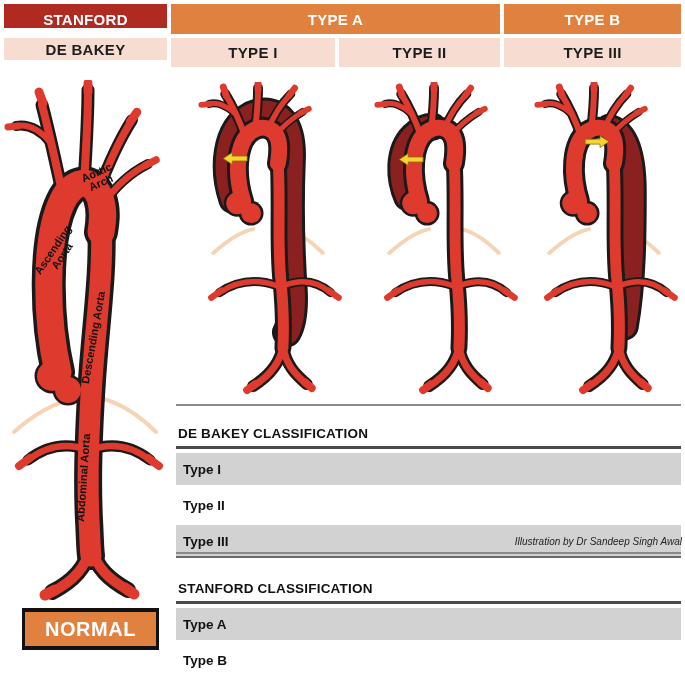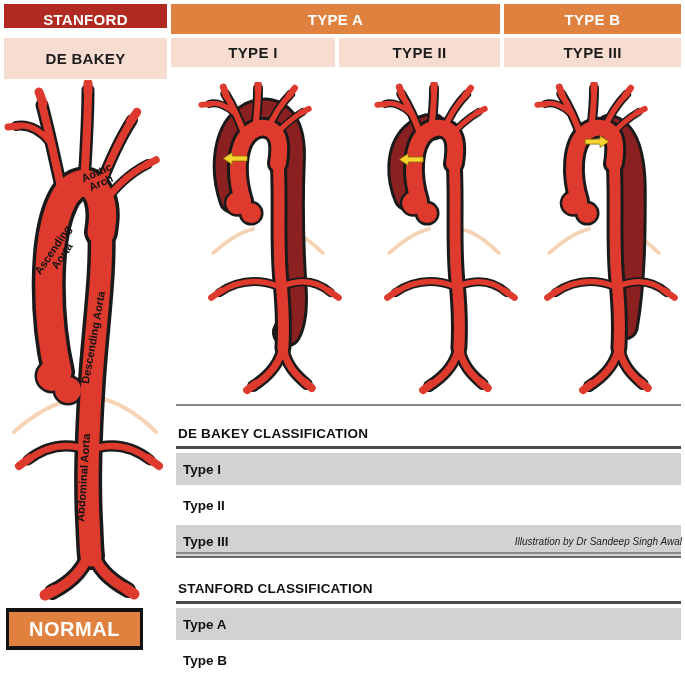--- a/index.html
+++ b/index.html
@@ -14,21 +14,21 @@
     font-weight: bold; font-size: 15px; letter-spacing: .3px;
   }
   .hc-dark { background: #B02A21; color: #ffffff; }
   .hc-orange { background: #E0813F; color: #ffffff; }
   .hc-pink { background: #F7DDD1; color: #1d1d1d; font-weight: 600; }
   
   .panel-svg { position: absolute; }
   svg text { font-family: "Liberation Sans", sans-serif; }
   
   #normal-badge {
-    position: absolute; left: 6px; top: 608px; width: 137px; height: 42px;
+    position: absolute; left: 22px; top: 608px; width: 137px; height: 42px;
     background: #E0813F; border: 3px solid #111;
     border-top-width: 4px; border-bottom-width: 4px;
     display: flex; align-items: center; justify-content: center;
     color: #fff; font-weight: bold; font-size: 20px; letter-spacing: .5px;
   }
   
   .classtable { position: absolute; left: 176px; width: 505px; }
   .tbl-topline { height: 2px; background: #8a8a8a; }
   .tbl-topline2 { height: 2px; background: #6a6a6a; margin-bottom: 3px; }
   .tbl-title {
@@ -58,21 +58,21 @@
 
   <div class="hcell hc-dark" style="left:4px;  top:4px;  width:163px; height:24px;align-items:flex-end;">
     <span>STANFORD</span>
   </div>
   <div class="hcell hc-orange" style="left:171px; top:4px; width:329px; height:30px;">
     <span>TYPE A</span>
   </div>
   <div class="hcell hc-orange" style="left:504px; top:4px; width:177px; height:30px;">
     <span>TYPE B</span>
   </div>
-  <div class="hcell hc-pink" style="left:4px;  top:38px; width:163px; height:41px;">
+  <div class="hcell hc-pink" style="left:4px;  top:38px; width:163px; height:22px;">
     <span>DE BAKEY</span>
   </div>
   <div class="hcell hc-pink" style="left:171px; top:38px; width:164px; height:29px;">
     <span>TYPE I</span>
   </div>
   <div class="hcell hc-pink" style="left:339px; top:38px; width:161px; height:29px;">
     <span>TYPE II</span>
   </div>
   <div class="hcell hc-pink" style="left:504px; top:38px; width:177px; height:29px;">
     <span>TYPE III</span>

